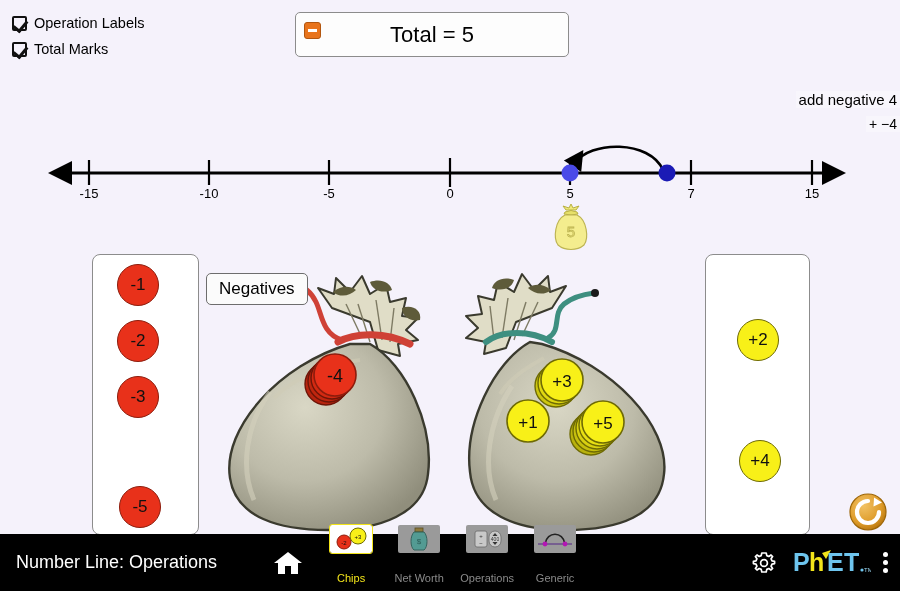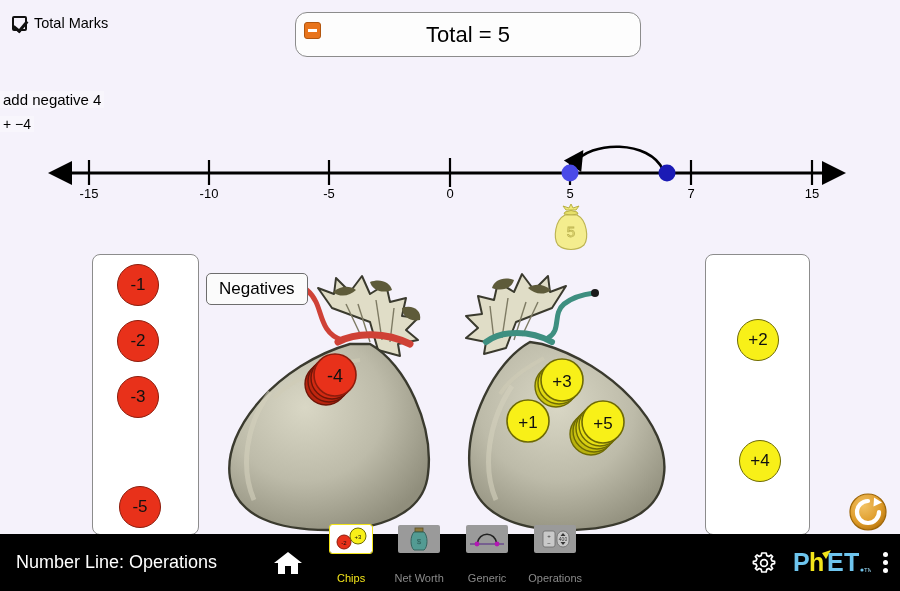--- a/index.html
+++ b/index.html
@@ -41,24 +41,24 @@
   .cb-label {
     font-size: 14.5px; color: #000;
     margin-left: 7px;
     white-space: nowrap;
   }
 
   
   #total-box {
     position: absolute;
     left: 295px; top: 12px;
-    width: 346px; height: 45px;
+    width: 274px; height: 45px;
     background: #fdfdfd;
     border: 1px solid #8c8c8c;
-    border-radius: 12px;
+    border-radius: 5px;
     display: flex; align-items: center;
   }
   #total-collapse {
     position: absolute; left: 8px; top: 9px;
     width: 17px; height: 17px;
     background: #e8741c;
     border: 1px solid #b2560f;
     border-radius: 3px;
     display: flex; align-items: center; justify-content: center;
     cursor: pointer;
@@ -72,21 +72,21 @@
     width: 100%;
     text-align: center;
     font-size: 22px;
     color: #000;
   }
 
   
   .op-desc {
     position: absolute;
     left: 0; width: 100%;
-    text-align: left;
+    text-align: right;
     font-size: 15px; color: #000;
   }
   #op-description { top: 91px; }
   #op-label { top: 116px; font-size: 14px; }
   .op-chip {
     background: #f8f6fc;
     padding: 0 3px;
   }
 
   
@@ -242,20 +242,24 @@
     display: block; width: 5px; height: 5px;
     border-radius: 50%; background: #fff;
   }
 </style>
 </head>
 <body>
 
 <div id="root">
 
   <div id="checkbox-panel">
+    <div class="cb-row">
+      <span class="cb-box"></span>
+      <span class="cb-label">Operation Labels</span>
+    </div>
     <div class="cb-row">
       <span class="cb-box"></span>
       <span class="cb-label">Total Marks</span>
     </div>
   </div>
 
   <div id="total-box">
     <div id="total-collapse"></div>
     <div id="total-text">Total = 5</div>
   </div>
@@ -489,48 +493,48 @@
 
       <div class="nav-tab">
         <div class="tab-icon" style="background:#9a9a9a;">
           <svg width="42" height="28" viewBox="0 0 42 28">
             <rect x="17" y="3" width="8" height="4" fill="#8e7a3c" stroke="#5b4d22" stroke-width="0.8"></rect>
             <path d="M16 7 C12 11, 12 22, 16 25 L26 25 C30 22, 30 11, 26 7 Z" fill="#4e9c93" stroke="#2c5e58" stroke-width="1" opacity="0.92"></path>
             <text x="21" y="19" font-size="8" fill="#2c5e58" text-anchor="middle" font-family="Liberation Sans, sans-serif">$</text>
           </svg>
         </div>
         <div class="tab-label">Net Worth</div>
-      </div>
-
-      <div class="nav-tab">
-        <div class="tab-icon" style="background:#9a9a9a;">
-          <svg width="42" height="28" viewBox="0 0 42 28">
-            <line x1="4" y1="19" x2="38" y2="19" stroke="#6a4b8c" stroke-width="1.4"></line>
-            <path d="M11 19 C13 6, 29 6, 31 19" fill="none" stroke="#222" stroke-width="1.6"></path>
-            <circle cx="11" cy="19" r="2.4" fill="#b318b3"></circle>
-            <circle cx="31" cy="19" r="2.4" fill="#b318b3"></circle>
-          </svg>
-        </div>
-        <div class="tab-label">Generic</div>
       </div>
 
       <div class="nav-tab">
         <div class="tab-icon" style="background:#9a9a9a;">
           <svg width="42" height="28" viewBox="0 0 42 28">
             <rect x="9" y="6" width="12" height="16" rx="2" fill="#c9c9c9" stroke="#6b6b6b" stroke-width="0.8"></rect>
             <text x="15" y="13" font-size="6" fill="#333" text-anchor="middle" font-family="Liberation Sans, sans-serif">+</text>
             <text x="15" y="20" font-size="6" fill="#333" text-anchor="middle" font-family="Liberation Sans, sans-serif">−</text>
             <rect x="23" y="6" width="12" height="16" rx="6" fill="#c9c9c9" stroke="#6b6b6b" stroke-width="0.8"></rect>
             <path d="M29 8 L31.5 11 L26.5 11 Z" fill="#333"></path>
             <path d="M29 20 L31.5 17 L26.5 17 Z" fill="#333"></path>
             <text x="29" y="16" font-size="5" fill="#333" text-anchor="middle" font-family="Liberation Sans, sans-serif">400</text>
           </svg>
         </div>
         <div class="tab-label">Operations</div>
       </div>
+
+      <div class="nav-tab">
+        <div class="tab-icon" style="background:#9a9a9a;">
+          <svg width="42" height="28" viewBox="0 0 42 28">
+            <line x1="4" y1="19" x2="38" y2="19" stroke="#6a4b8c" stroke-width="1.4"></line>
+            <path d="M11 19 C13 6, 29 6, 31 19" fill="none" stroke="#222" stroke-width="1.6"></path>
+            <circle cx="11" cy="19" r="2.4" fill="#b318b3"></circle>
+            <circle cx="31" cy="19" r="2.4" fill="#b318b3"></circle>
+          </svg>
+        </div>
+        <div class="tab-label">Generic</div>
+      </div>
     </div>
 
     <div id="nav-right">
       <div id="gear-button">
         <svg width="26" height="26" viewBox="0 0 26 26">
           <path d="M13 3 l2.2 0 0.6 2.6 2 0.9 2.2-1.5 1.6 1.6 -1.5 2.2 0.9 2 2.6 0.6 0 2.2 -2.6 0.6
                    -0.9 2 1.5 2.2 -1.6 1.6 -2.2-1.5 -2 0.9 -0.6 2.6 -2.2 0 -2.2 0 -0.6-2.6 -2-0.9
                    -2.2 1.5 -1.6-1.6 1.5-2.2 -0.9-2 -2.6-0.6 0-2.2 2.6-0.6 0.9-2 -1.5-2.2 1.6-1.6
                    2.2 1.5 2-0.9 0.6-2.6 z" fill="none" stroke="#fff" stroke-width="1.7" stroke-linejoin="round"></path>
           <circle cx="13" cy="13" r="3.4" fill="none" stroke="#fff" stroke-width="1.7"></circle>

